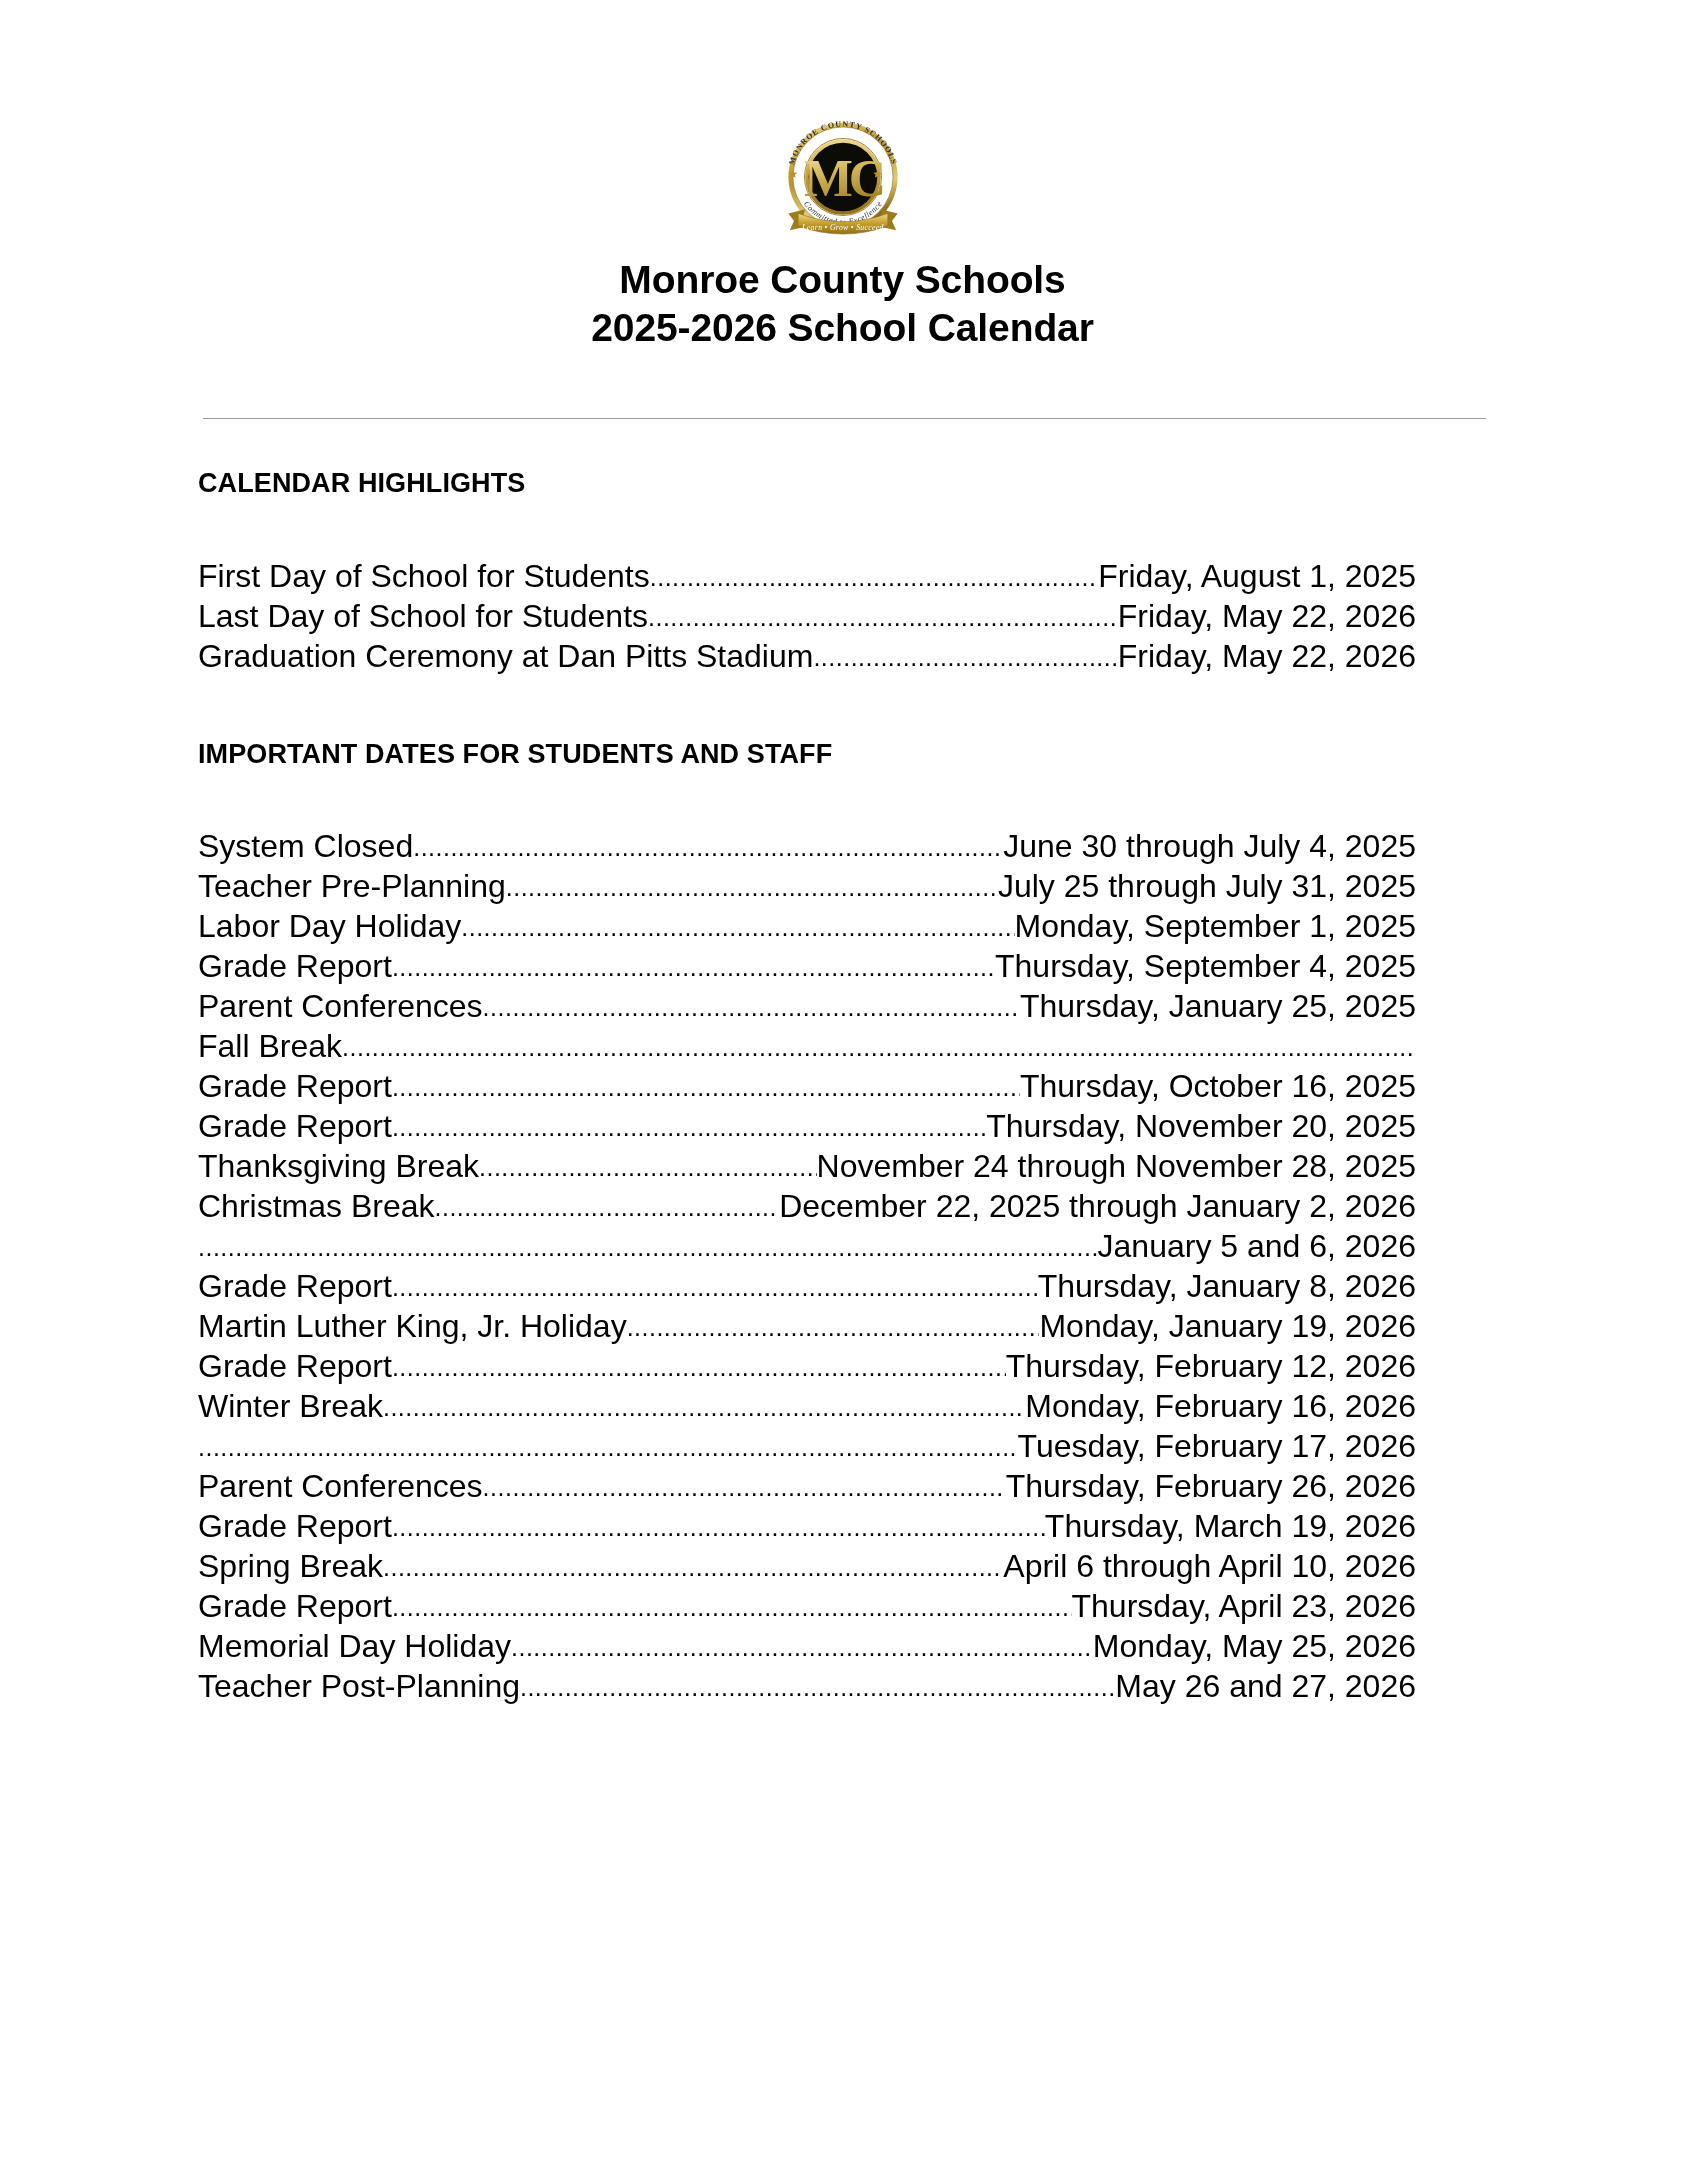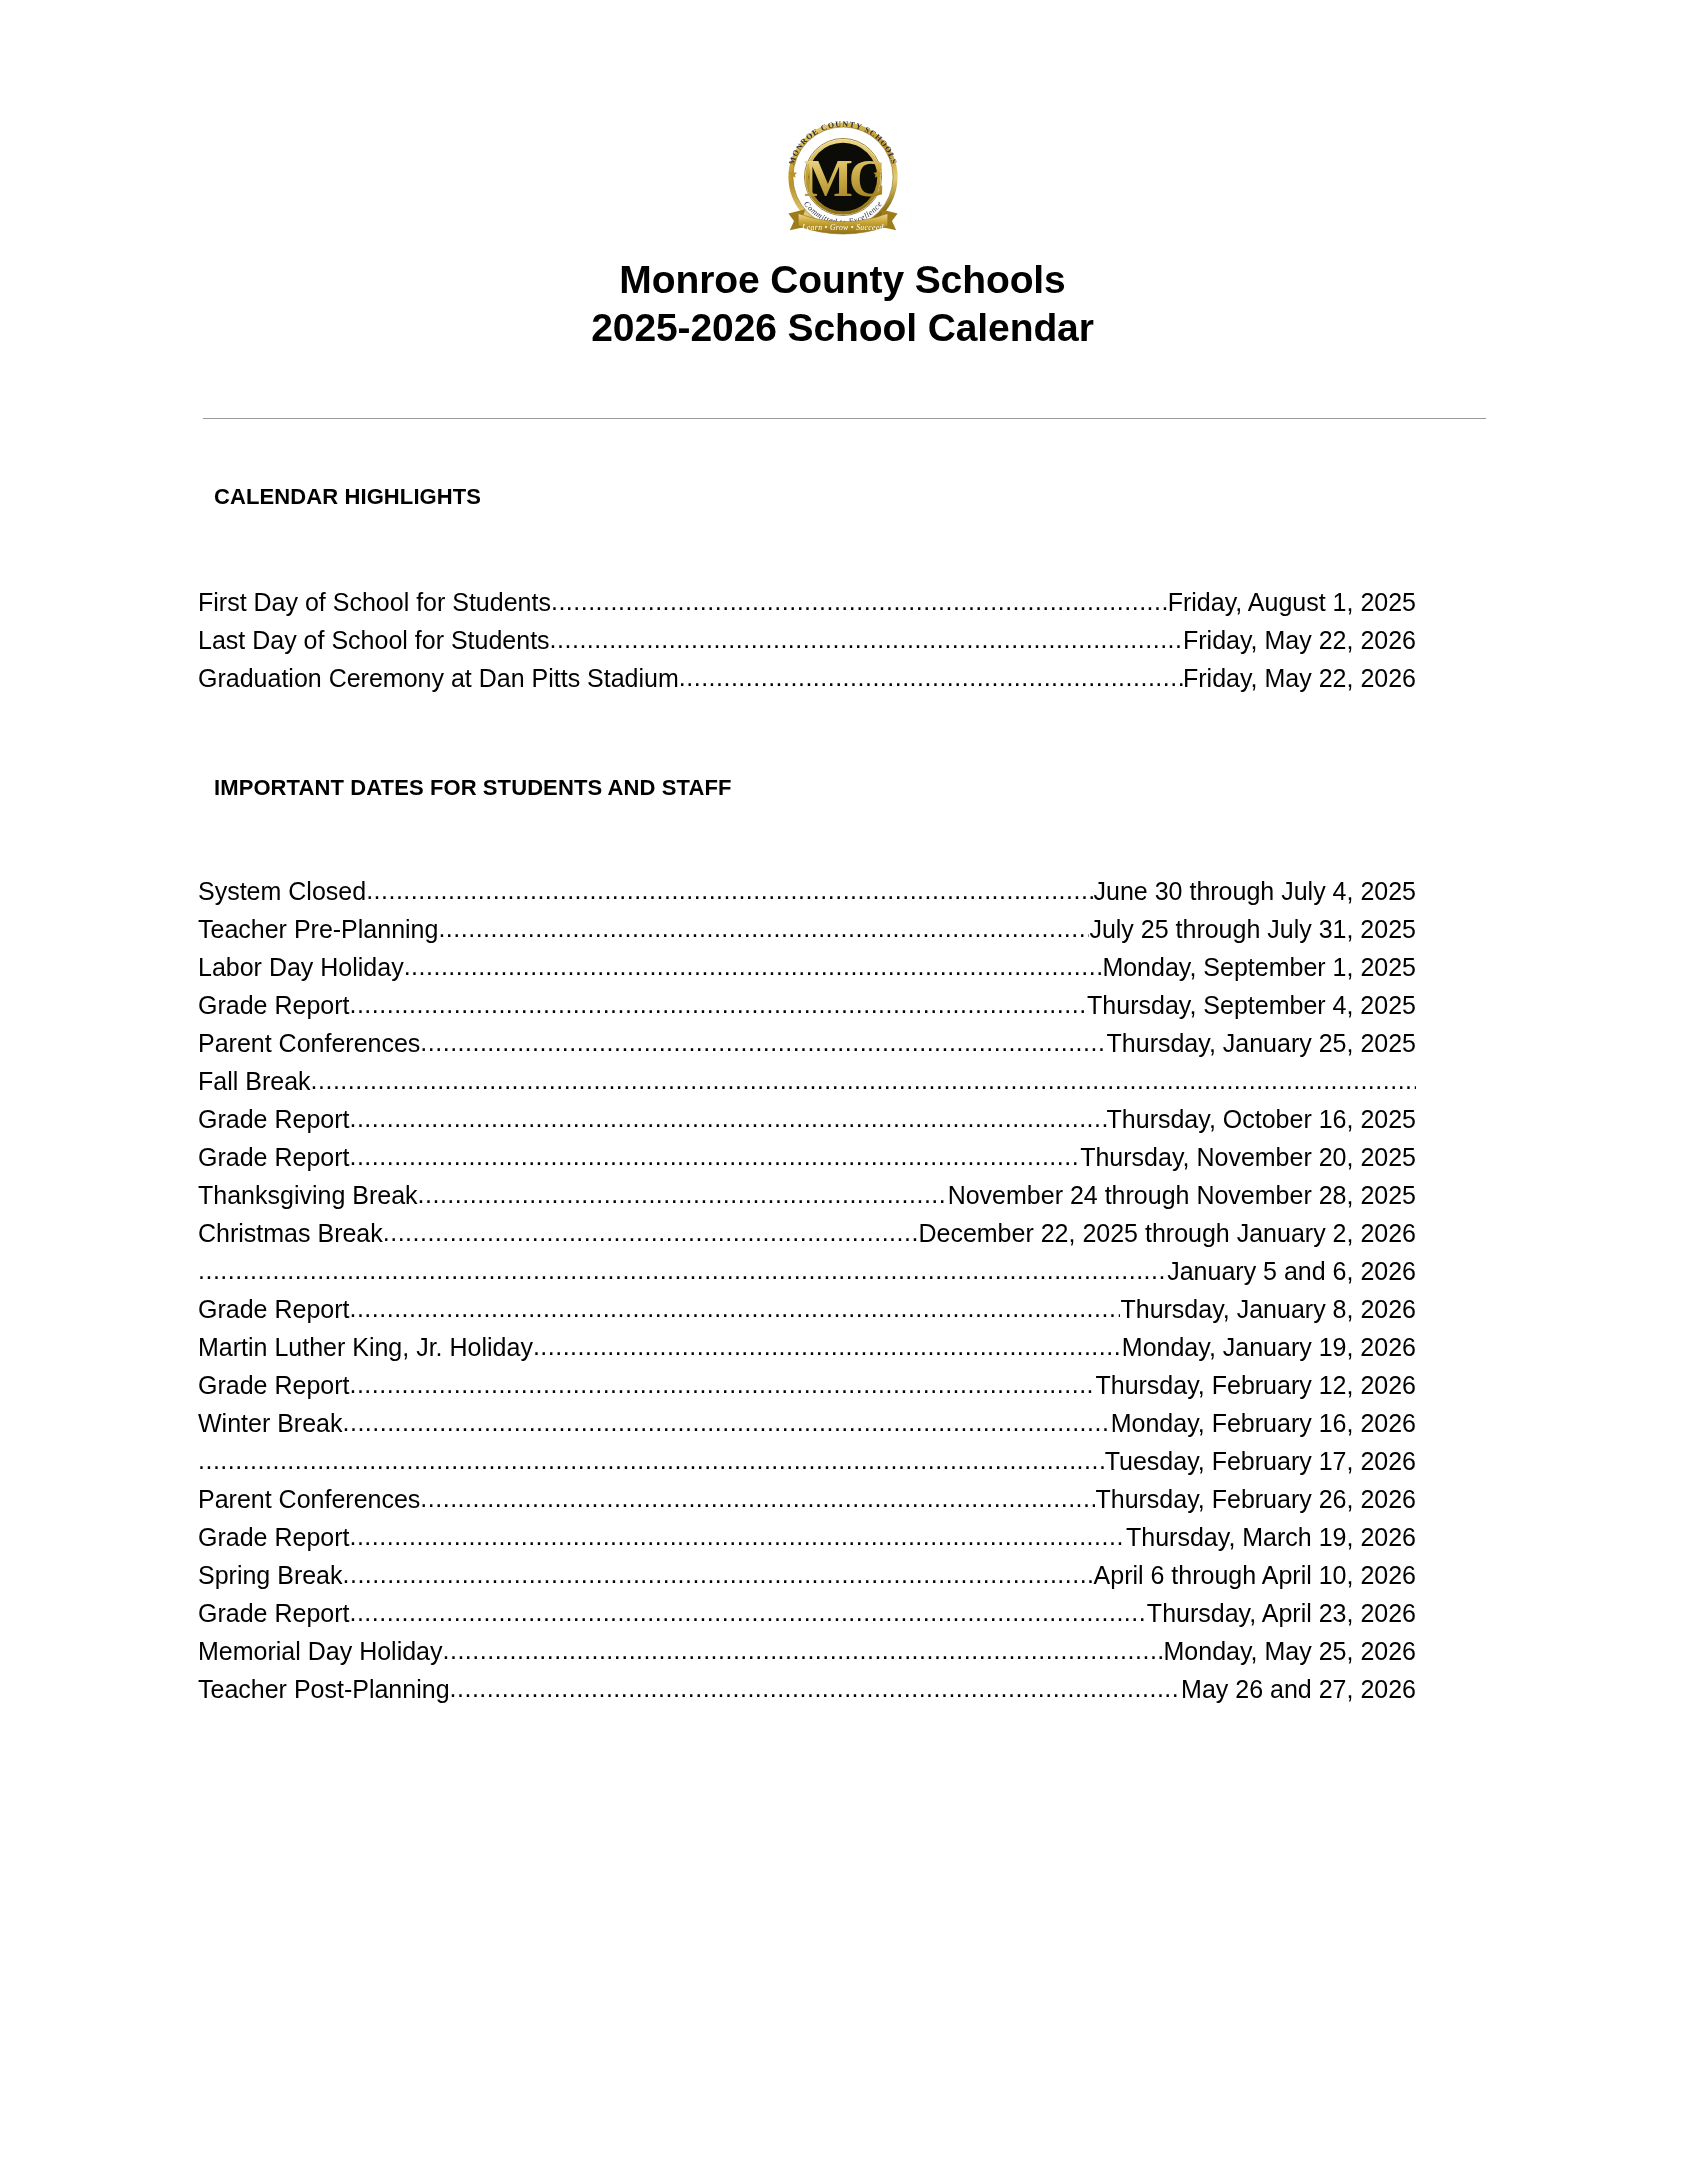--- a/index.html
+++ b/index.html
@@ -75,42 +75,42 @@
   
   .content {
     position: absolute;
     top: 467px;
     left: 198px;
     width: 1218px;
   }
   .section-heading {
     font-family: "Liberation Sans Narrow", "Liberation Sans", sans-serif;
     font-weight: bold;
-    font-size: 22px;
+    font-size: 27px;
     line-height: 1.25;
     letter-spacing: 0.1px;
     color: #000000;
-    margin: 16px;
+    margin: 0;
   }
   .section-gap-1 { height: 56px; }
   .section-gap-2 { height: 61px; }
   .section-gap-3 { height: 55px; }
 
   
   .entry-list {
     list-style: none;
     margin: 0;
     padding: 0;
   }
   .entry {
     display: flex;
     align-items: baseline;
     width: 100%;
     font-family: "Liberation Sans Narrow", "Liberation Sans", sans-serif;
-    font-size: 25px;
+    font-size: 32px;
     line-height: 38px;
     color: #000000;
     white-space: nowrap;
   }
   .entry .label {
     flex: 0 0 auto;
   }
   .entry .leader {
     flex: 1 1 auto;
     overflow: hidden;

